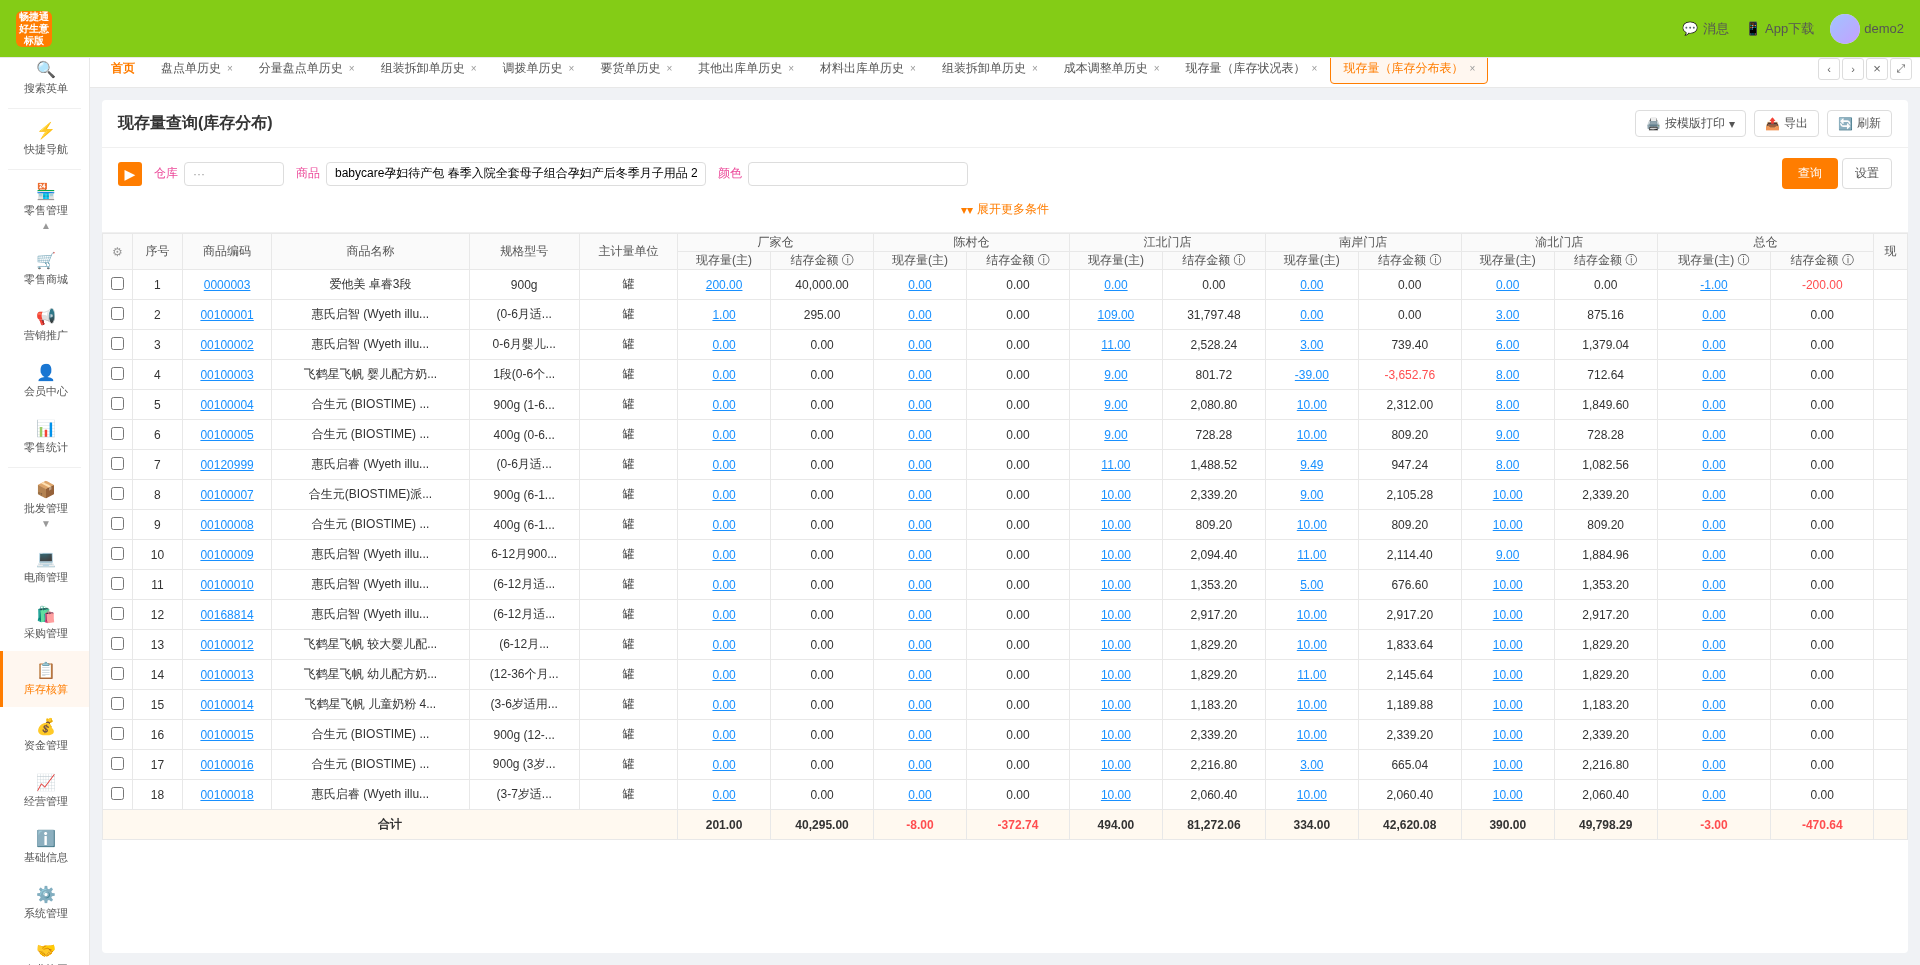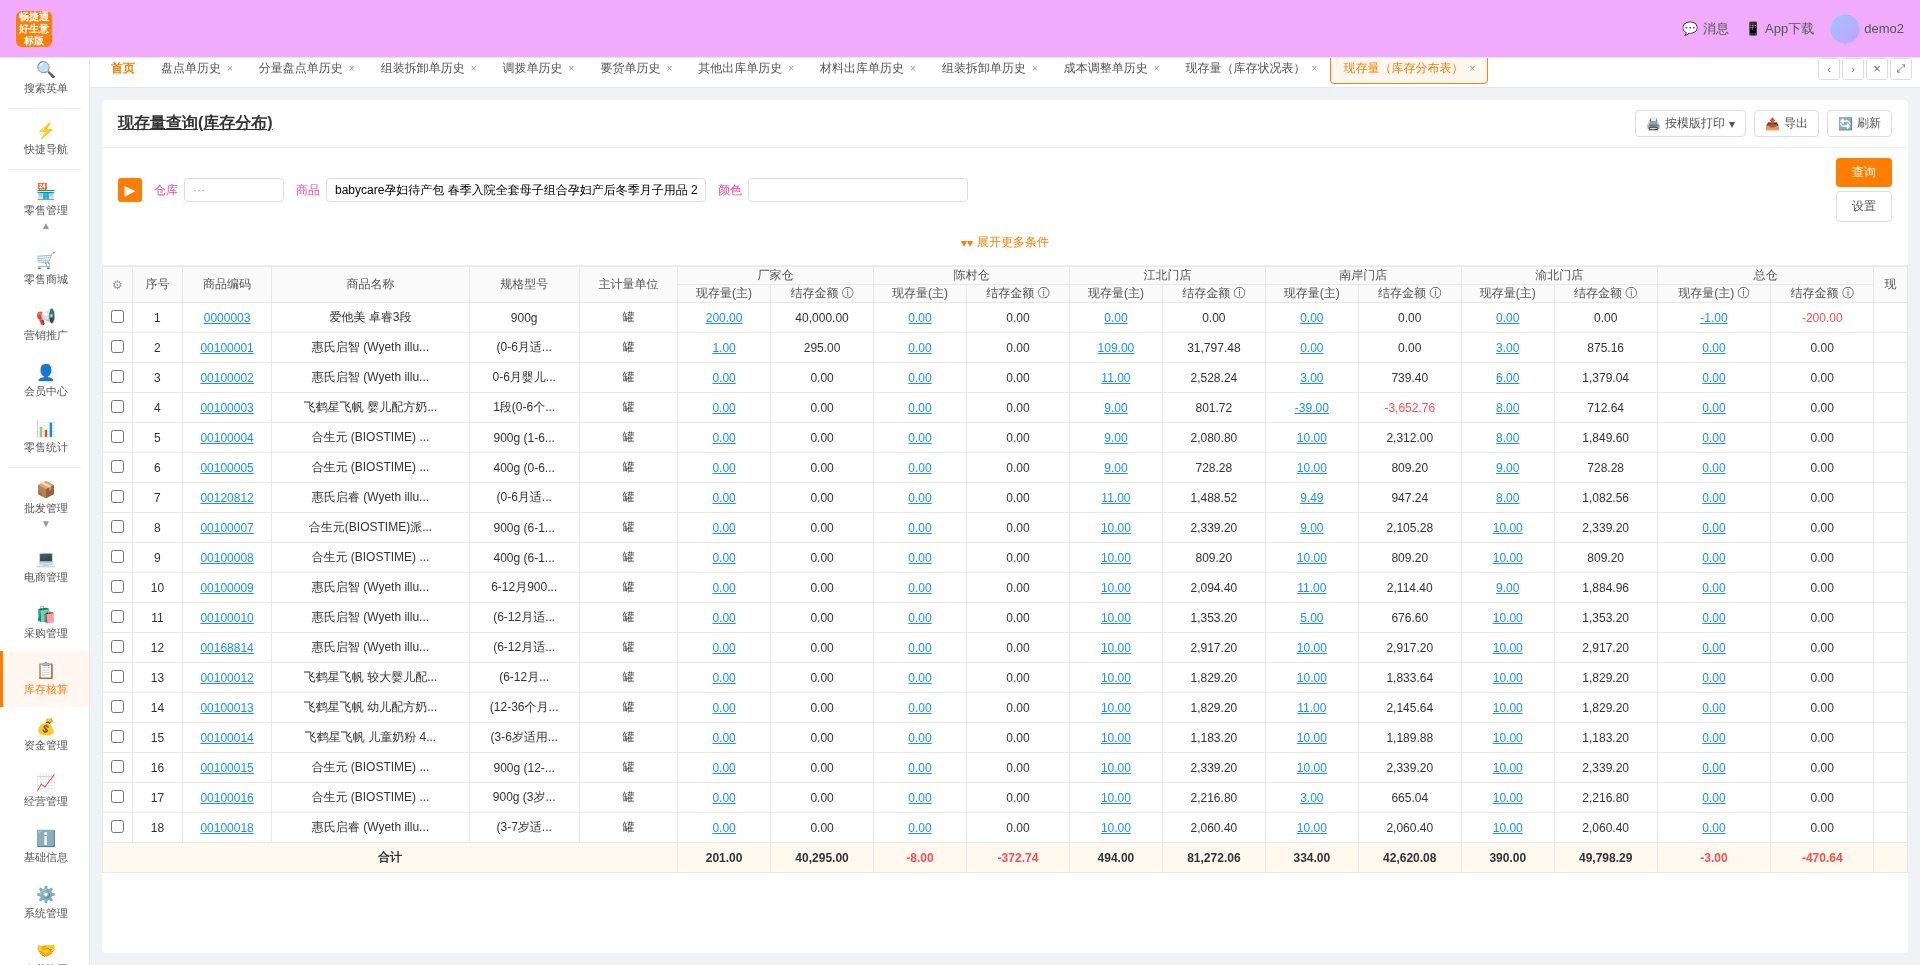--- a/index.html
+++ b/index.html
@@ -1,21 +1,21 @@
 <!DOCTYPE html>
 <html><head>
   <meta charset="utf-8">
   <style>
     * { margin: 0; padding: 0; box-sizing: border-box; }
     body { font-family: 'Microsoft YaHei', Arial, sans-serif; font-size: 12px; background: #f0f2f5; color: #333; overflow: hidden; }
 
     
     .top-header {
       height: 58px;
-      background: #f0abfc;
+      background: #84cc16;
       display: flex;
       align-items: center;
       justify-content: space-between;
       padding: 0 16px;
       border-bottom: 1px solid #e8e8e8;
       position: fixed; top: 0; left: 0; right: 0; z-index: 100;
     }
     .logo-area {
       display: flex; align-items: center; gap: 8px; width: 90px;
     }
@@ -90,21 +90,21 @@
       border-radius: 4px;
       min-height: 100%;
     }
 
     
     .page-header {
       display: flex; align-items: center; justify-content: space-between;
       padding: 10px 16px;
       border-bottom: 1px solid #f0f0f0;
     }
-    .page-title { font-size: 16px; font-weight: bold; color: #333; text-decoration: underline; }
+    .page-title { font-size: 16px; font-weight: bold; color: #333; }
     .page-actions { display: flex; align-items: center; gap: 8px; }
     .action-btn {
       display: flex; align-items: center; gap: 4px;
       padding: 4px 10px; border: 1px solid #ddd; border-radius: 4px;
       background: #fff; cursor: pointer; font-size: 12px; color: #555;
     }
 
     
     .search-area {
       padding: 10px 16px;
@@ -140,21 +140,21 @@
       justify-content: center; padding: 4px;
     }
     .query-btn {
       background: #ff7d00; color: #fff; border: none; border-radius: 4px;
       padding: 6px 16px; cursor: pointer; font-size: 12px;
     }
     .setting-btn {
       background: #fff; color: #555; border: 1px solid #ddd; border-radius: 4px;
       padding: 6px 12px; cursor: pointer; font-size: 12px;
     }
-    .btn-group { display: flex; flex-direction: column; gap: 4px; margin-left: auto; }
+    .btn-group { display: flex; flex-direction: row; gap: 4px; margin-left: auto; }
 
     
     .table-container {
       overflow-x: auto;
       padding: 0;
     }
     table {
       width: 100%; border-collapse: collapse; font-size: 12px;
     }
     th {
@@ -544,21 +544,21 @@
     <td class="">809.20</td>
     <td class="link-val">9.00</td>
     <td>728.28</td>
     <td class="link-val ">0.00</td>
     <td class="">0.00</td>
     <td></td>
   </tr>
             <tr>
     <td><input type="checkbox" style="margin: 0px;"></td>
     <td>7</td>
-    <td class="link-val">00120812</td>
+    <td class="link-val">00120999</td>
     <td>惠氏启睿 (Wyeth illu...</td>
     <td>(0-6月适...</td>
     <td>罐</td>
     <td class="link-val">0.00</td>
     <td>0.00</td>
     <td class="link-val">0.00</td>
     <td>0.00</td>
     <td class="link-val">11.00</td>
     <td>1,488.52</td>
     <td class="link-val ">9.49</td>

